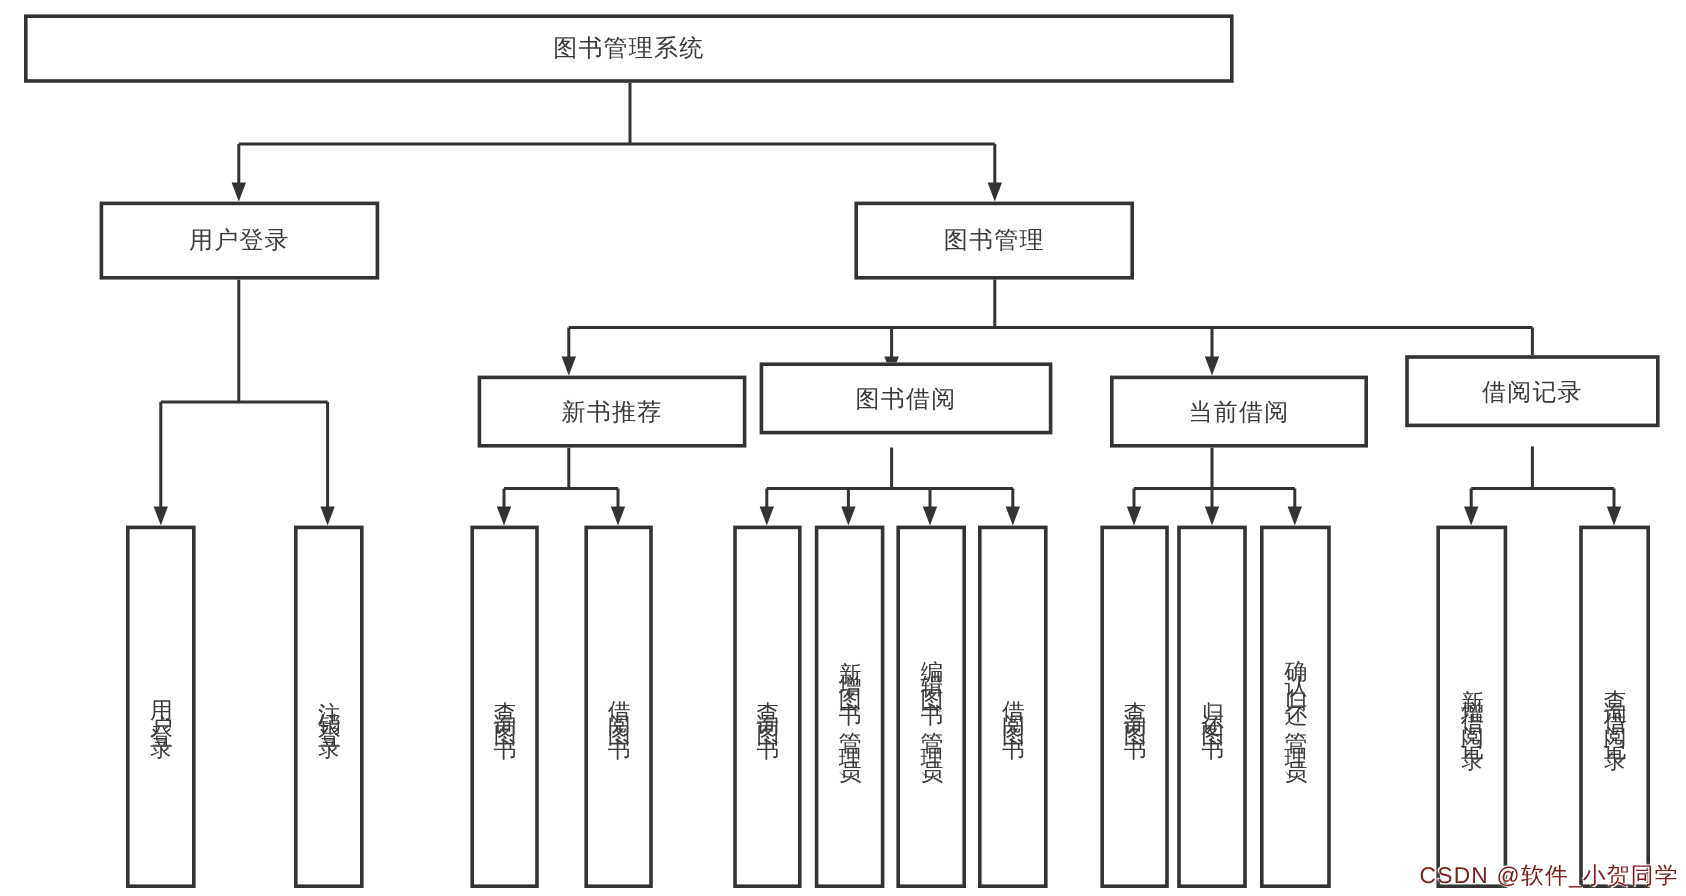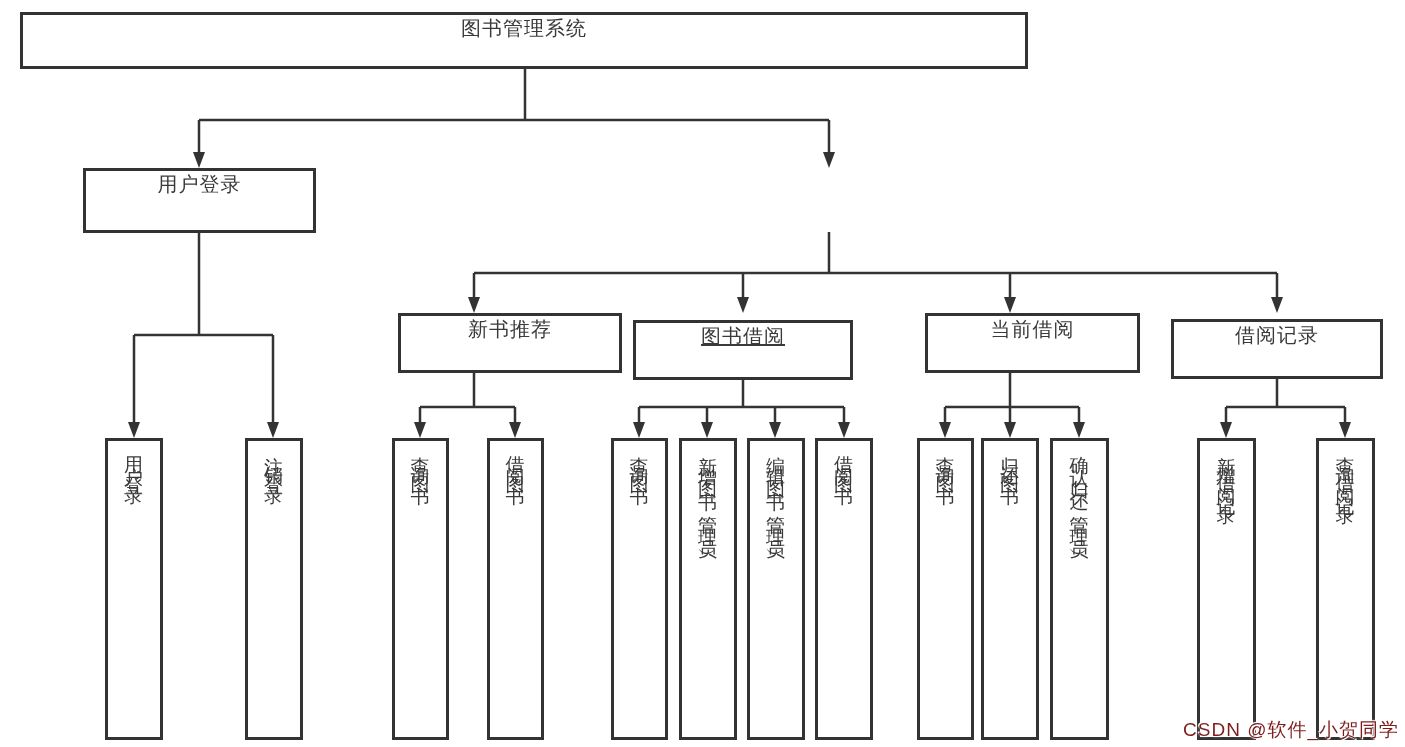--- a/index.html
+++ b/index.html
@@ -11,21 +11,21 @@
     overflow:hidden;
   }
   #connectors{position:absolute;left:0;top:0;z-index:1;}
   .node{
     position:absolute;
     box-sizing:border-box;
     background:#ffffff;
     border:3px solid #333333;
     color:#3a3a3a;
     display:flex;
-    align-items:flex-start;
+    align-items:center;
     justify-content:center;
     z-index:2;
   }
   .hbox{font-size:20px;letter-spacing:1px;}
   .vbox{top:438px;height:302px;}
   .vbox span{
     writing-mode:vertical-rl;
     text-orientation:mixed;
     font-size:19px;
     letter-spacing:10px;
@@ -79,31 +79,34 @@
     </g>
   </svg>
 
   <div class="node hbox" style="left:20px;top:12px;width:1008px;height:57px;">
     <span>图书管理系统</span>
   </div>
 
   <div class="node hbox" style="left:83px;top:168px;width:233px;height:65px;">
     <span>用户登录</span>
   </div>
+  <div class="node hbox" style="left:712px;top:168px;width:233px;height:65px;">
+    <span>图书管理</span>
+  </div>
 
   <div class="node hbox" style="left:362px;top:313px;width:224px;height:60px;margin-left:36px;">
     <span>新书推荐</span>
   </div>
-  <div class="node hbox" style="left:633px;top:320px;width:220px;height:60px;text-decoration:underline;">
+  <div class="node hbox" style="left:633px;top:302px;width:244px;height:60px;">
     <span>图书借阅</span>
   </div>
   <div class="node hbox" style="left:903px;top:313px;width:215px;height:60px;margin-left:22px;">
     <span>当前借阅</span>
   </div>
-  <div class="node hbox" style="left:1171px;top:319px;width:212px;height:60px;">
+  <div class="node hbox" style="left:1171px;top:296px;width:212px;height:60px;">
     <span>借阅记录</span>
   </div>
 
   <div class="node vbox" style="left:105px;width:58px;">
     <span>用户登录</span>
   </div>
   <div class="node vbox" style="left:245px;width:58px;">
     <span>注销登录</span>
   </div>
 

